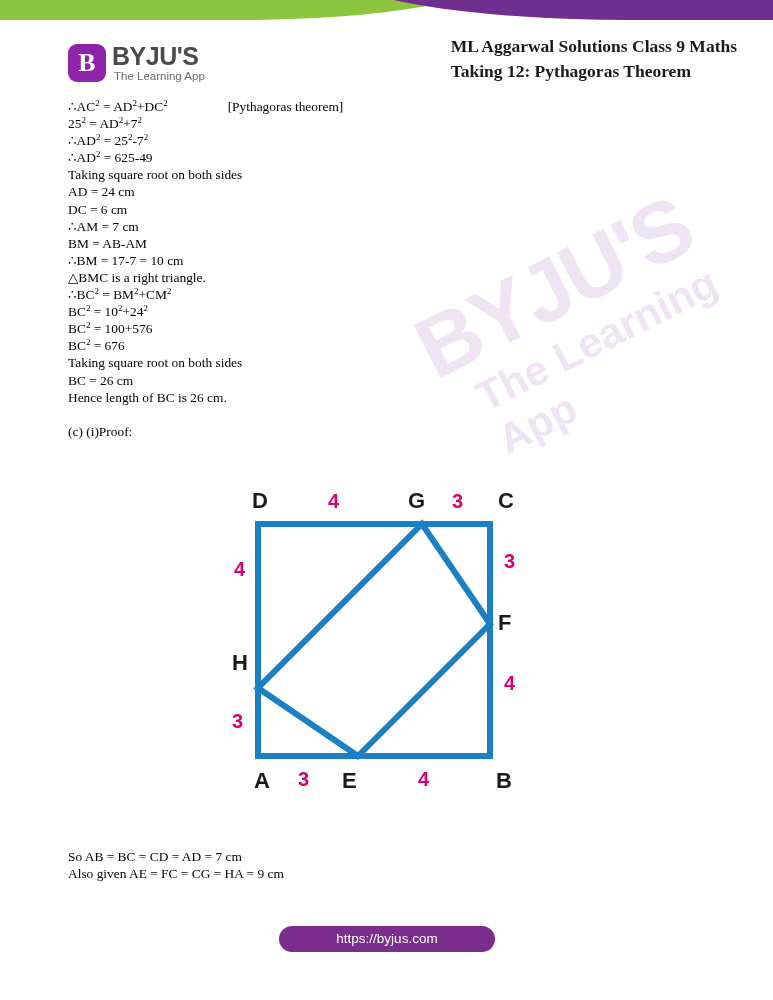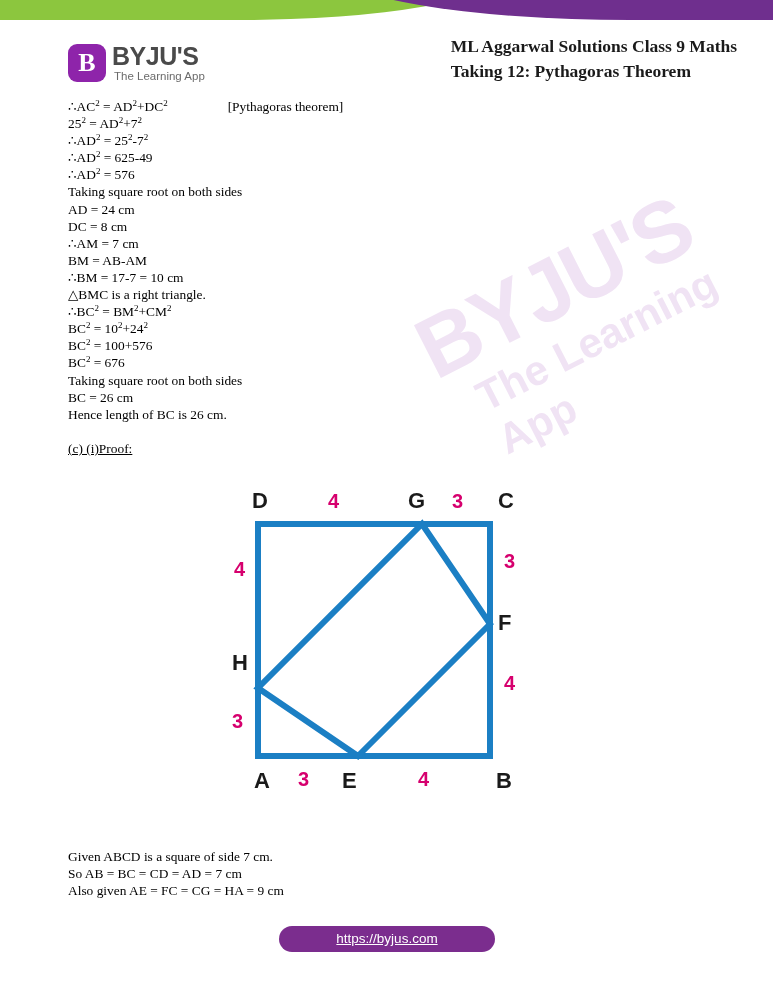--- a/index.html
+++ b/index.html
@@ -101,21 +101,20 @@
   .line .tab {
     display: inline-block;
   }
   sup {
     font-size: 9px;
     vertical-align: super;
     line-height: 0;
   }
   .proof-line {
     margin-top: 17px;
-    text-decoration: underline;
   }
 
   
   .watermark {
     position: absolute;
     left: 400px;
     top: 310px;
     width: 330px;
     height: 210px;
     transform: rotate(-27deg);
@@ -178,21 +177,20 @@
     top: 926px;
     width: 216px;
     height: 26px;
     border-radius: 13px;
     background: #7b2d8e;
     color: #ffffff;
     font-family: "Liberation Sans", sans-serif;
     font-size: 13.5px;
     line-height: 26px;
     text-align: center;
-    text-decoration: underline;
   }
 </style>
 </head>
 <body>
 
 <div class="top-accent">
   <div class="green"></div>
   <div class="purple"></div>
 </div>
 
@@ -211,24 +209,23 @@
   <div class="wm-big">BYJU'S</div>
   <div class="wm-small">The Learning App</div>
 </div>
 
 <div class="content">
   <div id="solution-lines">
       <div class="line">∴AC<sup>2</sup> = AD<sup>2</sup>+DC<sup>2</sup><span class="tab" style="width:60px"></span>[Pythagoras theorem]</div>
       <div class="line">25<sup>2</sup> = AD<sup>2</sup>+7<sup>2</sup></div>
       <div class="line">∴AD<sup>2</sup> = 25<sup>2</sup>-7<sup>2</sup></div>
       <div class="line">∴AD<sup>2</sup> = 625-49</div>
-      <div class="line">∴AD<sup>2</sup> = 576</div>
       <div class="line">Taking square root on both sides</div>
       <div class="line">AD = 24 cm</div>
-      <div class="line">DC = 8 cm</div>
+      <div class="line">DC = 6 cm</div>
       <div class="line">∴AM = 7 cm</div>
       <div class="line">BM = AB-AM</div>
       <div class="line">∴BM = 17-7 = 10 cm</div>
       <div class="line">△BMC is a right triangle.</div>
       <div class="line">∴BC<sup>2</sup> = BM<sup>2</sup>+CM<sup>2</sup></div>
       <div class="line">BC<sup>2</sup> = 10<sup>2</sup>+24<sup>2</sup></div>
       <div class="line">BC<sup>2</sup> = 100+576</div>
       <div class="line">BC<sup>2</sup> = 676</div>
       <div class="line">Taking square root on both sides</div>
       <div class="line">BC = 26 cm</div>
@@ -260,18 +257,17 @@
   <div class="fig-num" style="left:222px; top:-2px;">3</div>
   <div class="fig-num" style="left:274px; top:58px;">3</div>
   <div class="fig-num" style="left:274px; top:180px;">4</div>
   <div class="fig-num" style="left:188px; top:276px;">4</div>
   <div class="fig-num" style="left:68px;  top:276px;">3</div>
   <div class="fig-num" style="left:2px;   top:218px;">3</div>
   <div class="fig-num" style="left:4px;   top:66px;">4</div>
 </div>
 
 <div class="bottom-text">
-  <div>Given ABCD is a square of side 7 cm.</div>
   <div>So AB = BC = CD = AD = 7 cm</div>
   <div>Also given AE = FC = CG = HA = 9 cm</div>
 </div>
 
 <div class="footer-pill">https://byjus.com</div>
 
 </body></html>

